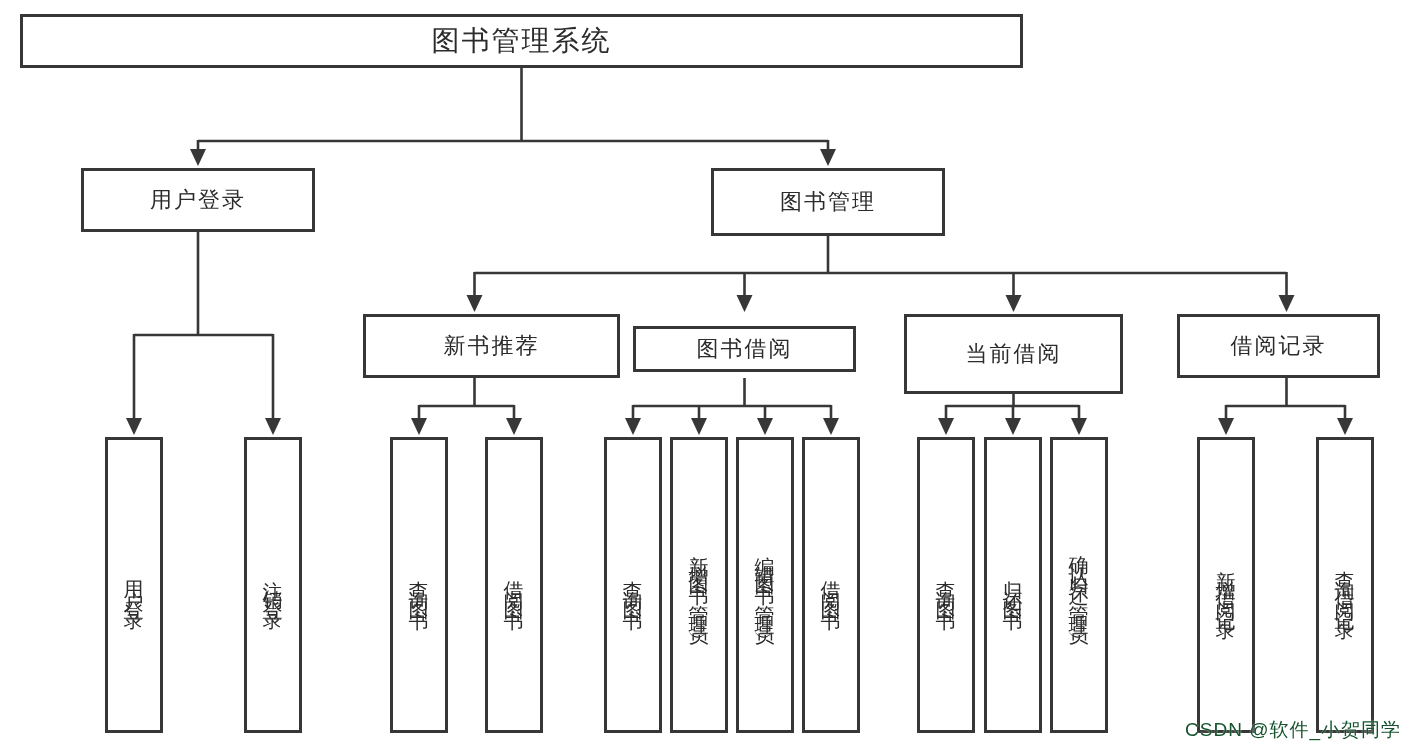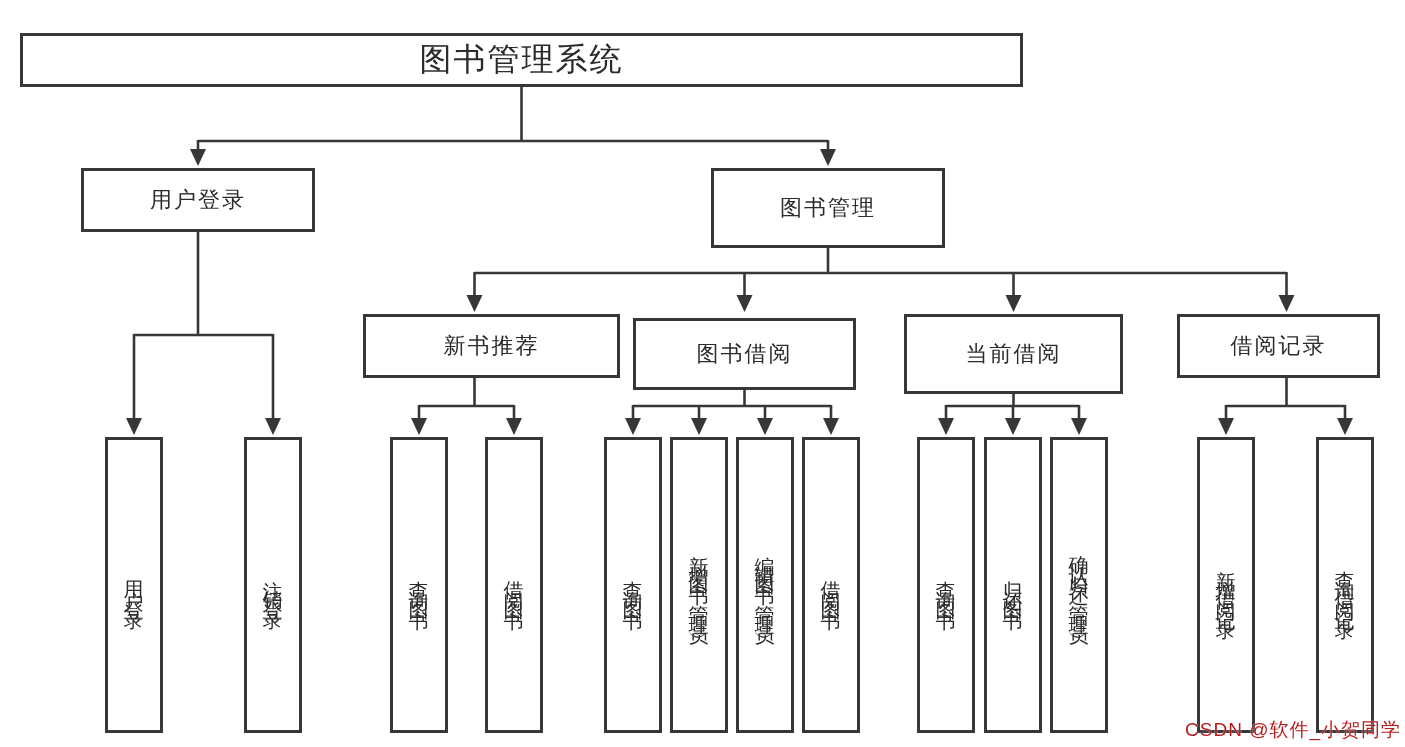--- a/index.html
+++ b/index.html
@@ -6,33 +6,33 @@
   .stage{
     position:relative;width:1405px;height:747px;background:#ffffff;
     font-family:"Liberation Sans", sans-serif;color:#2b2b2b;overflow:hidden;
   }
   .wires{position:absolute;left:0;top:0;width:1405px;height:747px;z-index:0;}
   .hbox{
     position:absolute;box-sizing:border-box;border:3px solid #373737;background:#ffffff;
     display:flex;align-items:center;justify-content:center;
     font-size:22px;letter-spacing:2px;z-index:1;white-space:nowrap;
   }
-  .hbox.title{font-size:32px;margin-top:19px;}
+  .hbox.title{font-size:28px;}
   .vbox{
     position:absolute;box-sizing:border-box;top:437px;width:58px;height:296px;
     border:3px solid #373737;background:#ffffff;display:flex;align-items:center;justify-content:center;
     z-index:1;overflow:hidden;
   }
   .vtext{
     writing-mode:vertical-rl;text-orientation:mixed;
     font-size:20px;line-height:1;letter-spacing:10px;white-space:nowrap;color:#2b2b2b;
   }
   .watermark{
     position:absolute;right:4px;bottom:4px;z-index:3;
-    font-size:19px;color:#b91c1c;letter-spacing:1px;white-space:nowrap;
+    font-size:19px;color:#14532d;letter-spacing:1px;white-space:nowrap;
     text-shadow:0 0 2px rgba(255,255,255,.8);
   }
 </style>
 </head>
 <body>
 
 <div class="stage">
 
   <svg class="wires" viewBox="0 0 1405 747" xmlns="http://www.w3.org/2000/svg">
     <g stroke="#373737" stroke-width="2.6" fill="none">
@@ -98,28 +98,28 @@
     </g>
   </svg>
 
   <div class="hbox title" style="left:20px;top:14px;width:1003px;height:54px">
     <span>图书管理系统</span>
   </div>
 
   <div class="hbox" style="left:81px;top:168px;width:234px;height:64px">
     <span>用户登录</span>
   </div>
-  <div class="hbox" style="left:711px;top:168px;width:234px;height:80px">
+  <div class="hbox" style="left:711px;top:168px;width:234px;height:68px">
     <span>图书管理</span>
   </div>
 
   <div class="hbox" style="left:363px;top:314px;width:257px;height:64px">
     <span>新书推荐</span>
   </div>
-  <div class="hbox" style="left:633px;top:318px;width:223px;height:72px">
+  <div class="hbox" style="left:633px;top:326px;width:223px;height:46px">
     <span>图书借阅</span>
   </div>
   <div class="hbox" style="left:904px;top:314px;width:219px;height:80px">
     <span>当前借阅</span>
   </div>
   <div class="hbox" style="left:1177px;top:314px;width:203px;height:64px">
     <span>借阅记录</span>
   </div>
 
   <div class="vbox" style="left:105px">

